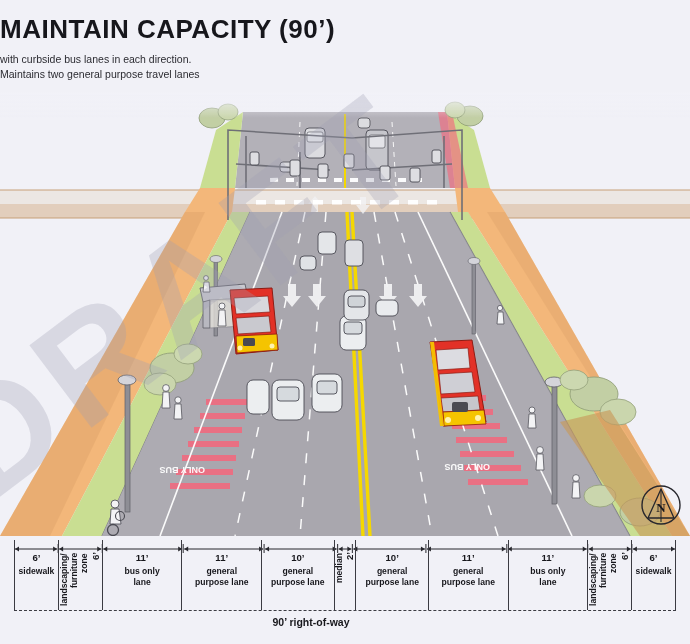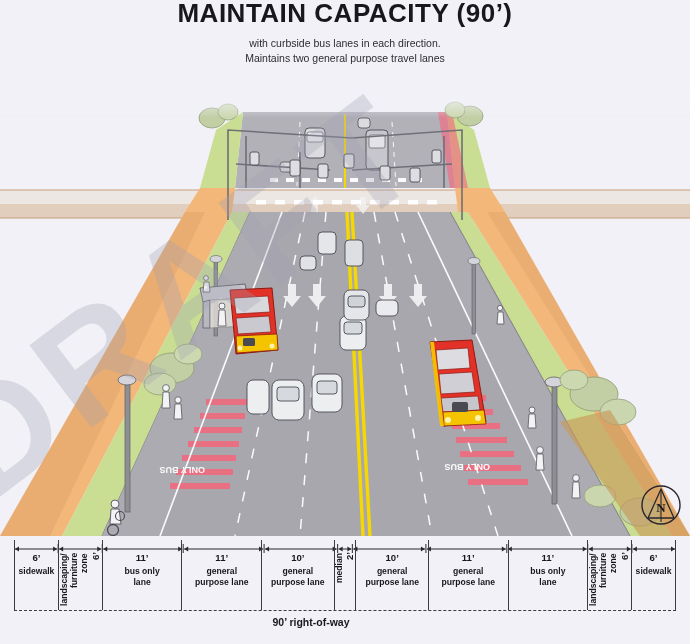--- a/index.html
+++ b/index.html
@@ -9,21 +9,21 @@
     width: 690px;
     height: 644px;
     background: #f1f1f7;
     font-family: "Liberation Sans", sans-serif;
     color: #1b1b20;
     overflow: hidden;
     position: relative;
   }
 
   
-  .header { text-align: center; position: relative; z-index: 6; }
+  .header { text-align: left; padding-top: 16px; position: relative; z-index: 6; }
   .title {
     font-size: 26px; font-weight: bold; letter-spacing: 0.5px;
     color: #17171c; line-height: 1.05;
   }
   .subtitle {
     margin-top: 9px; font-size: 10.5px; line-height: 1.42;
     color: #2b2b31; font-weight: 400;
   }
 
   

